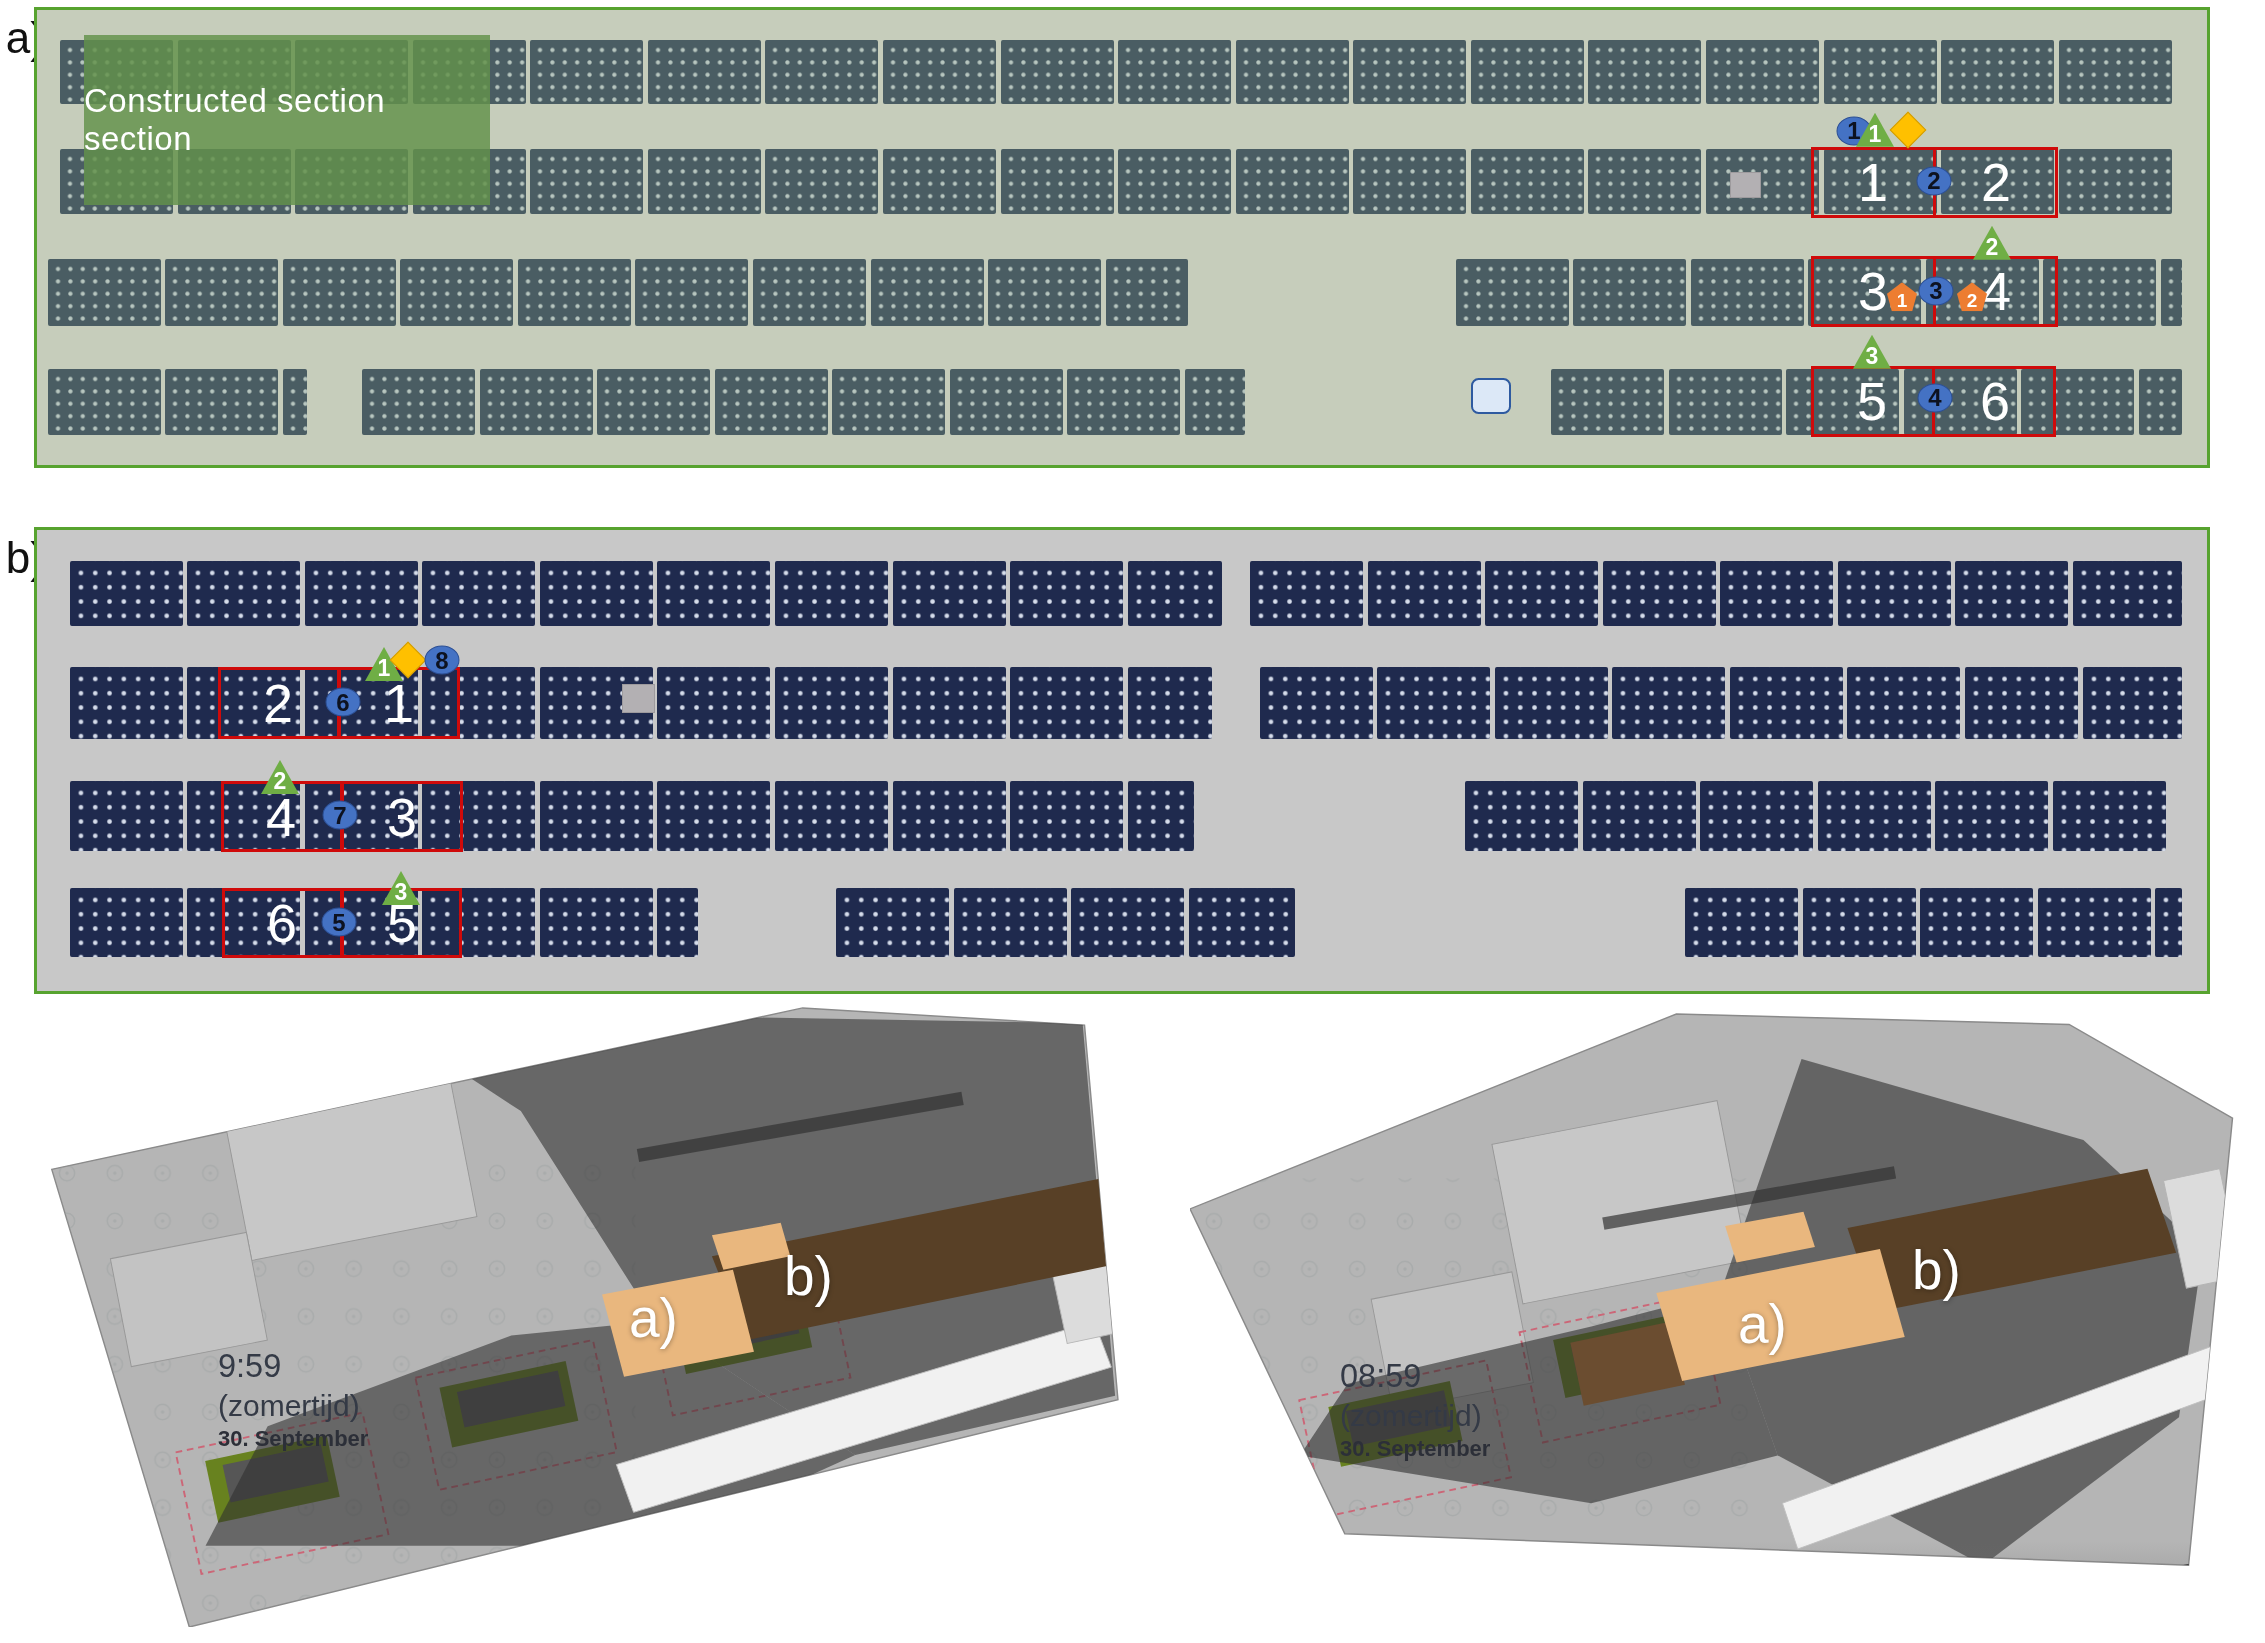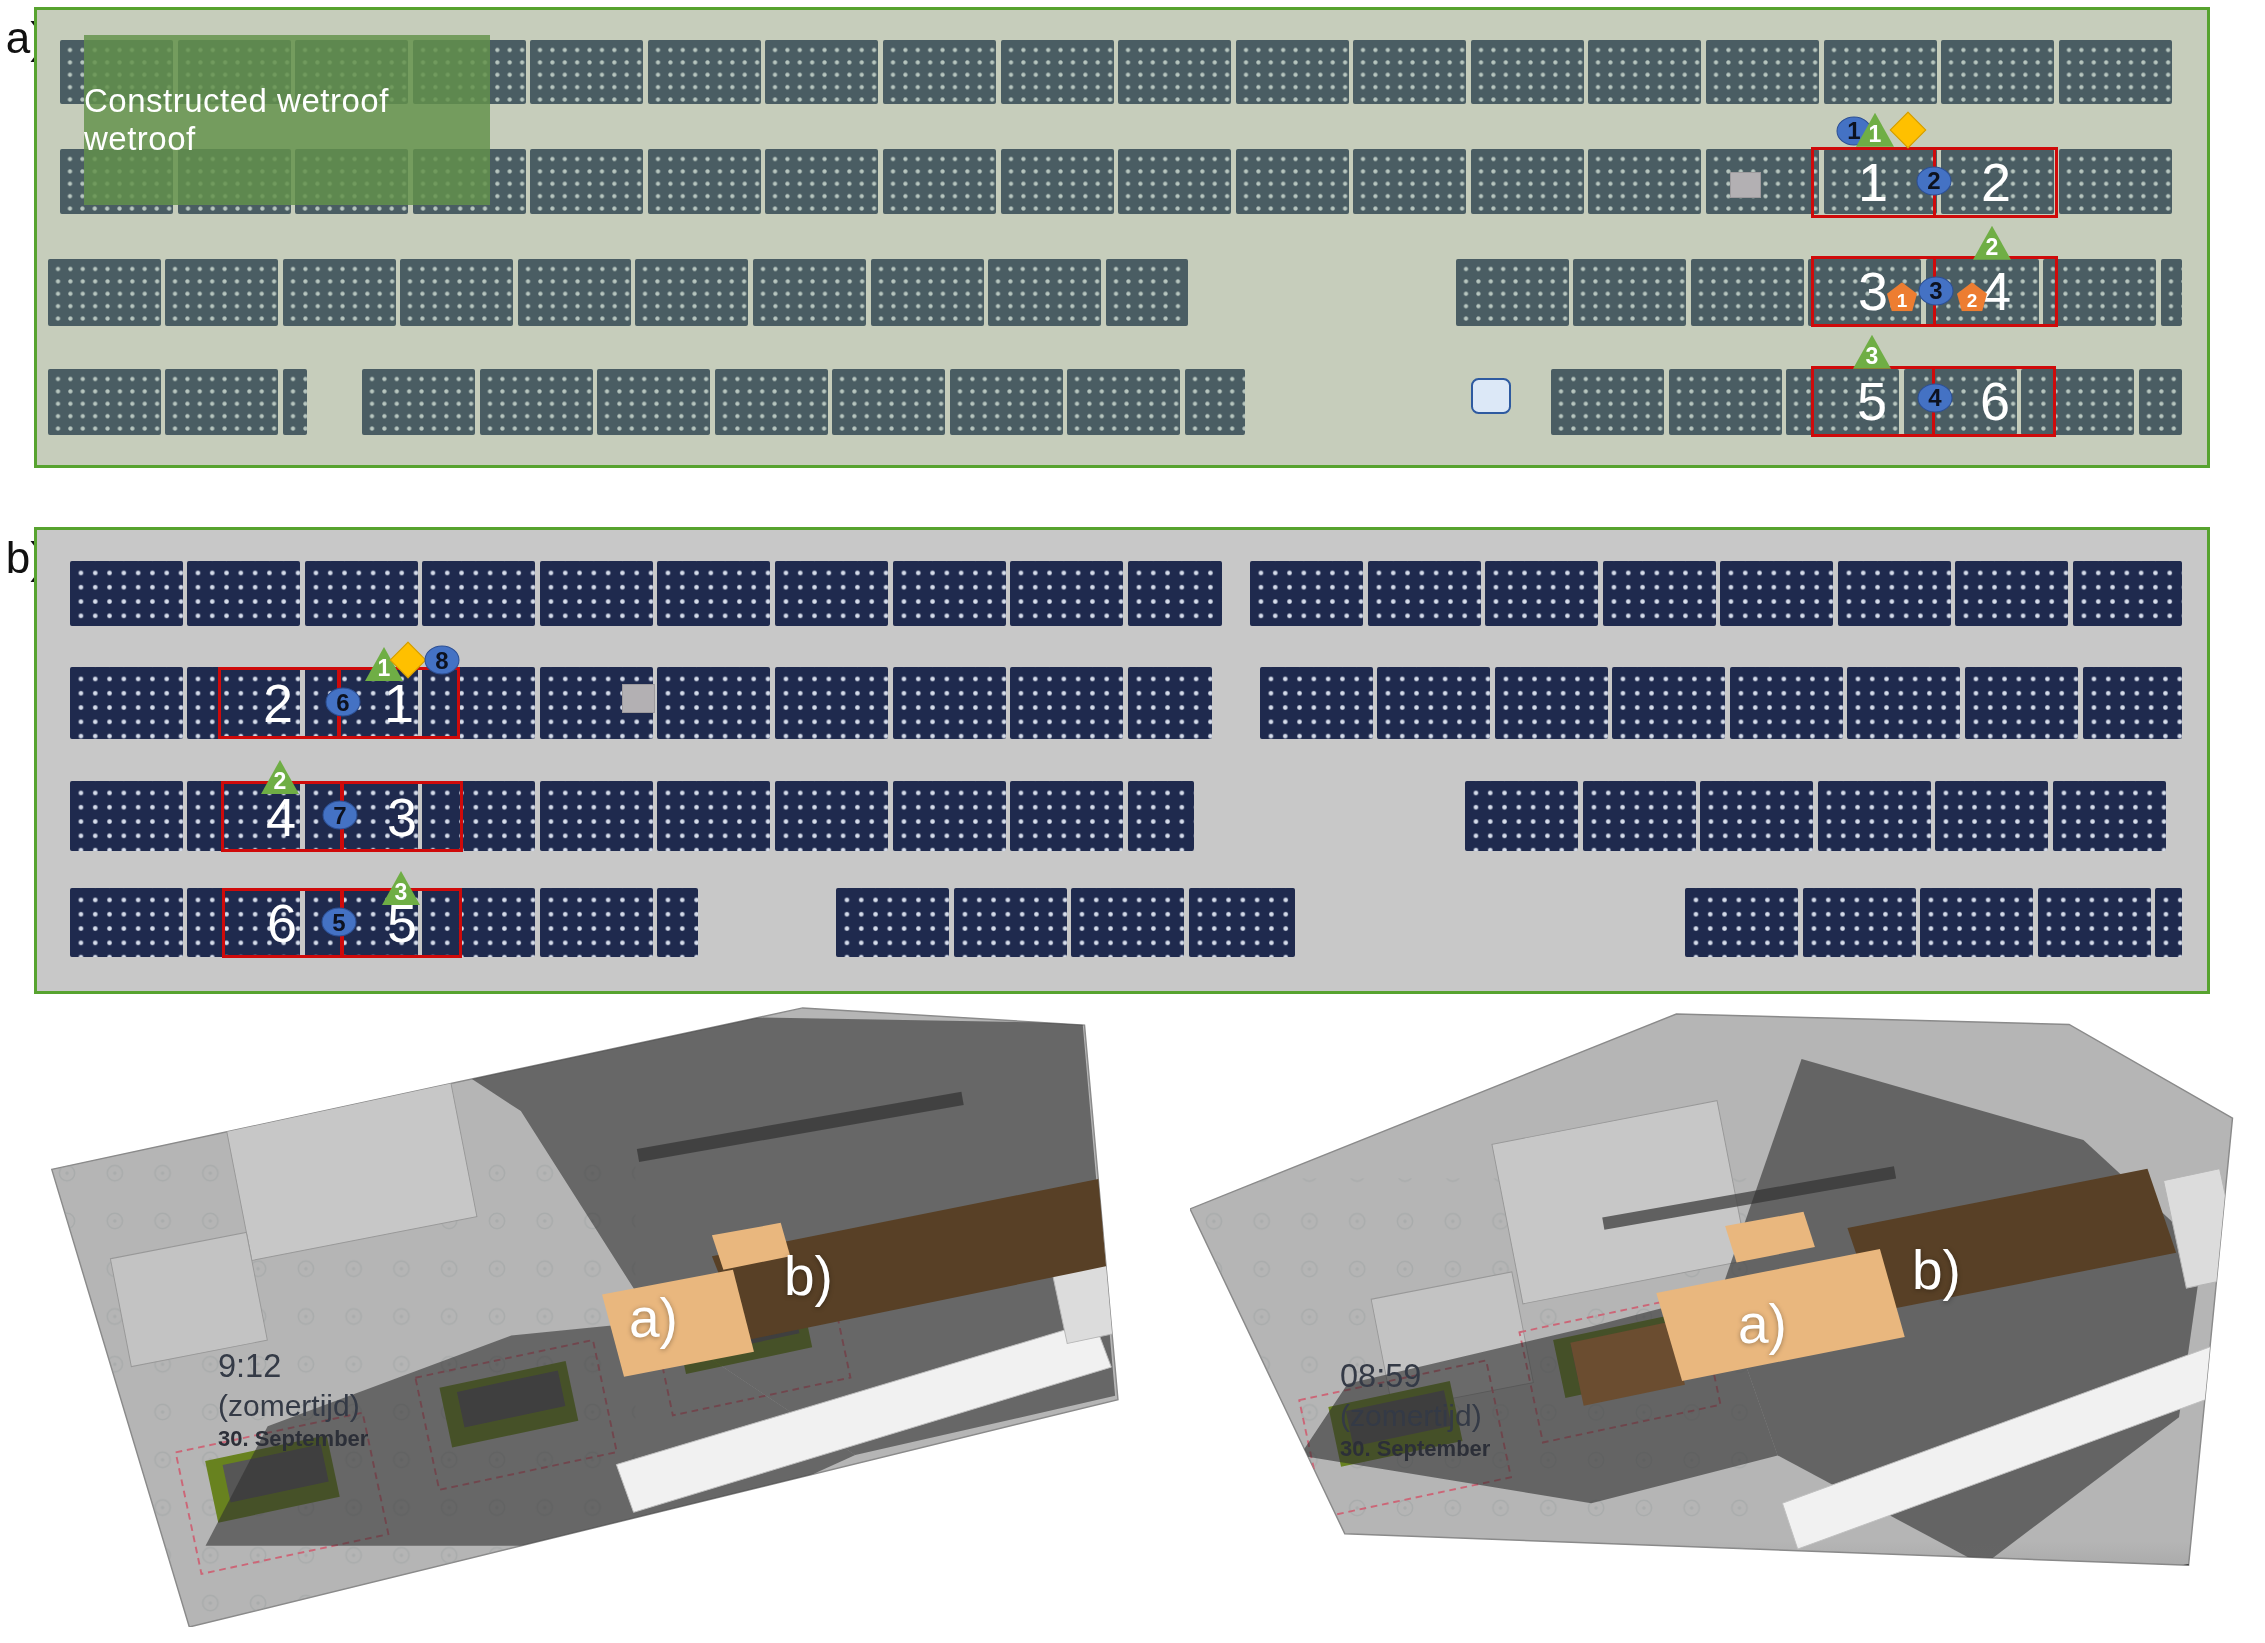--- a/index.html
+++ b/index.html
@@ -114,21 +114,21 @@
         <div class="module" style="left: 913px; top: 359px; width: 113px; height: 66px;"></div>
         <div class="module" style="left: 1030px; top: 359px; width: 113px; height: 66px;"></div>
         <div class="module" style="left: 1148px; top: 359px; width: 60px; height: 66px;"></div>
         <div class="module" style="left: 1514px; top: 359px; width: 113px; height: 66px;"></div>
         <div class="module" style="left: 1632px; top: 359px; width: 113px; height: 66px;"></div>
         <div class="module" style="left: 1749px; top: 359px; width: 113px; height: 66px;"></div>
         <div class="module" style="left: 1867px; top: 359px; width: 113px; height: 66px;"></div>
         <div class="module" style="left: 1984px; top: 359px; width: 113px; height: 66px;"></div>
         <div class="module" style="left: 2102px; top: 359px; width: 43px; height: 66px;"></div>
         <div class="overlay" style="left: 47px; top: 25px; width: 406px; height: 170px;">
-          <span>Constructed wetroof wetroof</span>
+          <span>Constructed section section</span>
         </div>
         <div class="gray-square" style="left: 1693px; top: 162px; width: 31px; height: 26px;"></div>
         <div class="skylight" style="left: 1434px; top: 368px; width: 40px; height: 36px;"></div>
         <div class="rbox" style="left: 1774px; top: 137px; width: 247px; height: 71px;">
           <div class="mid"></div>
         </div>
         <div class="secnum" style="left: 1836px; top: 172px;">1</div>
         <div class="secnum" style="left: 1959px; top: 172px;">2</div>
         <div class="rbox" style="left: 1774px; top: 246px; width: 247px; height: 71px;">
           <div class="mid"></div>
@@ -340,21 +340,21 @@
           <rect x="950" y="572" width="14" height="6" fill="#222" transform="rotate(-10 957 575)"></rect>
           <rect x="976" y="568" width="14" height="6" fill="#222" transform="rotate(-10 983 571)"></rect>
           <rect x="1002" y="564" width="14" height="6" fill="#222" transform="rotate(-10 1009 567)"></rect>
           <rect x="1028" y="560" width="14" height="6" fill="#222" transform="rotate(-10 1035 563)"></rect>
           <rect x="1054" y="556" width="14" height="6" fill="#222" transform="rotate(-10 1061 559)"></rect>
           <circle cx="1090" cy="548" r="9" fill="none" stroke="#222" stroke-width="2"></circle>
         </g>
       </g>
     </svg>
     <div class="timeblock" style="left:175px;top:342px;">
-      <div class="t1">9:12</div>
+      <div class="t1">9:59</div>
       <div class="t2">(zomertijd)</div>
       <div class="t3">30. September</div>
     </div>
     <div class="roofLabel" style="left:586px;top:285px;">a)</div>
     <div class="roofLabel" style="left:741px;top:243px;">b)</div>
   </div>
 
   <div class="shot" style="left:1190px;top:1006px;width:1075px;height:638px;">
     <svg width="1075" height="638" viewBox="0 0 1125 667">
       <defs>

